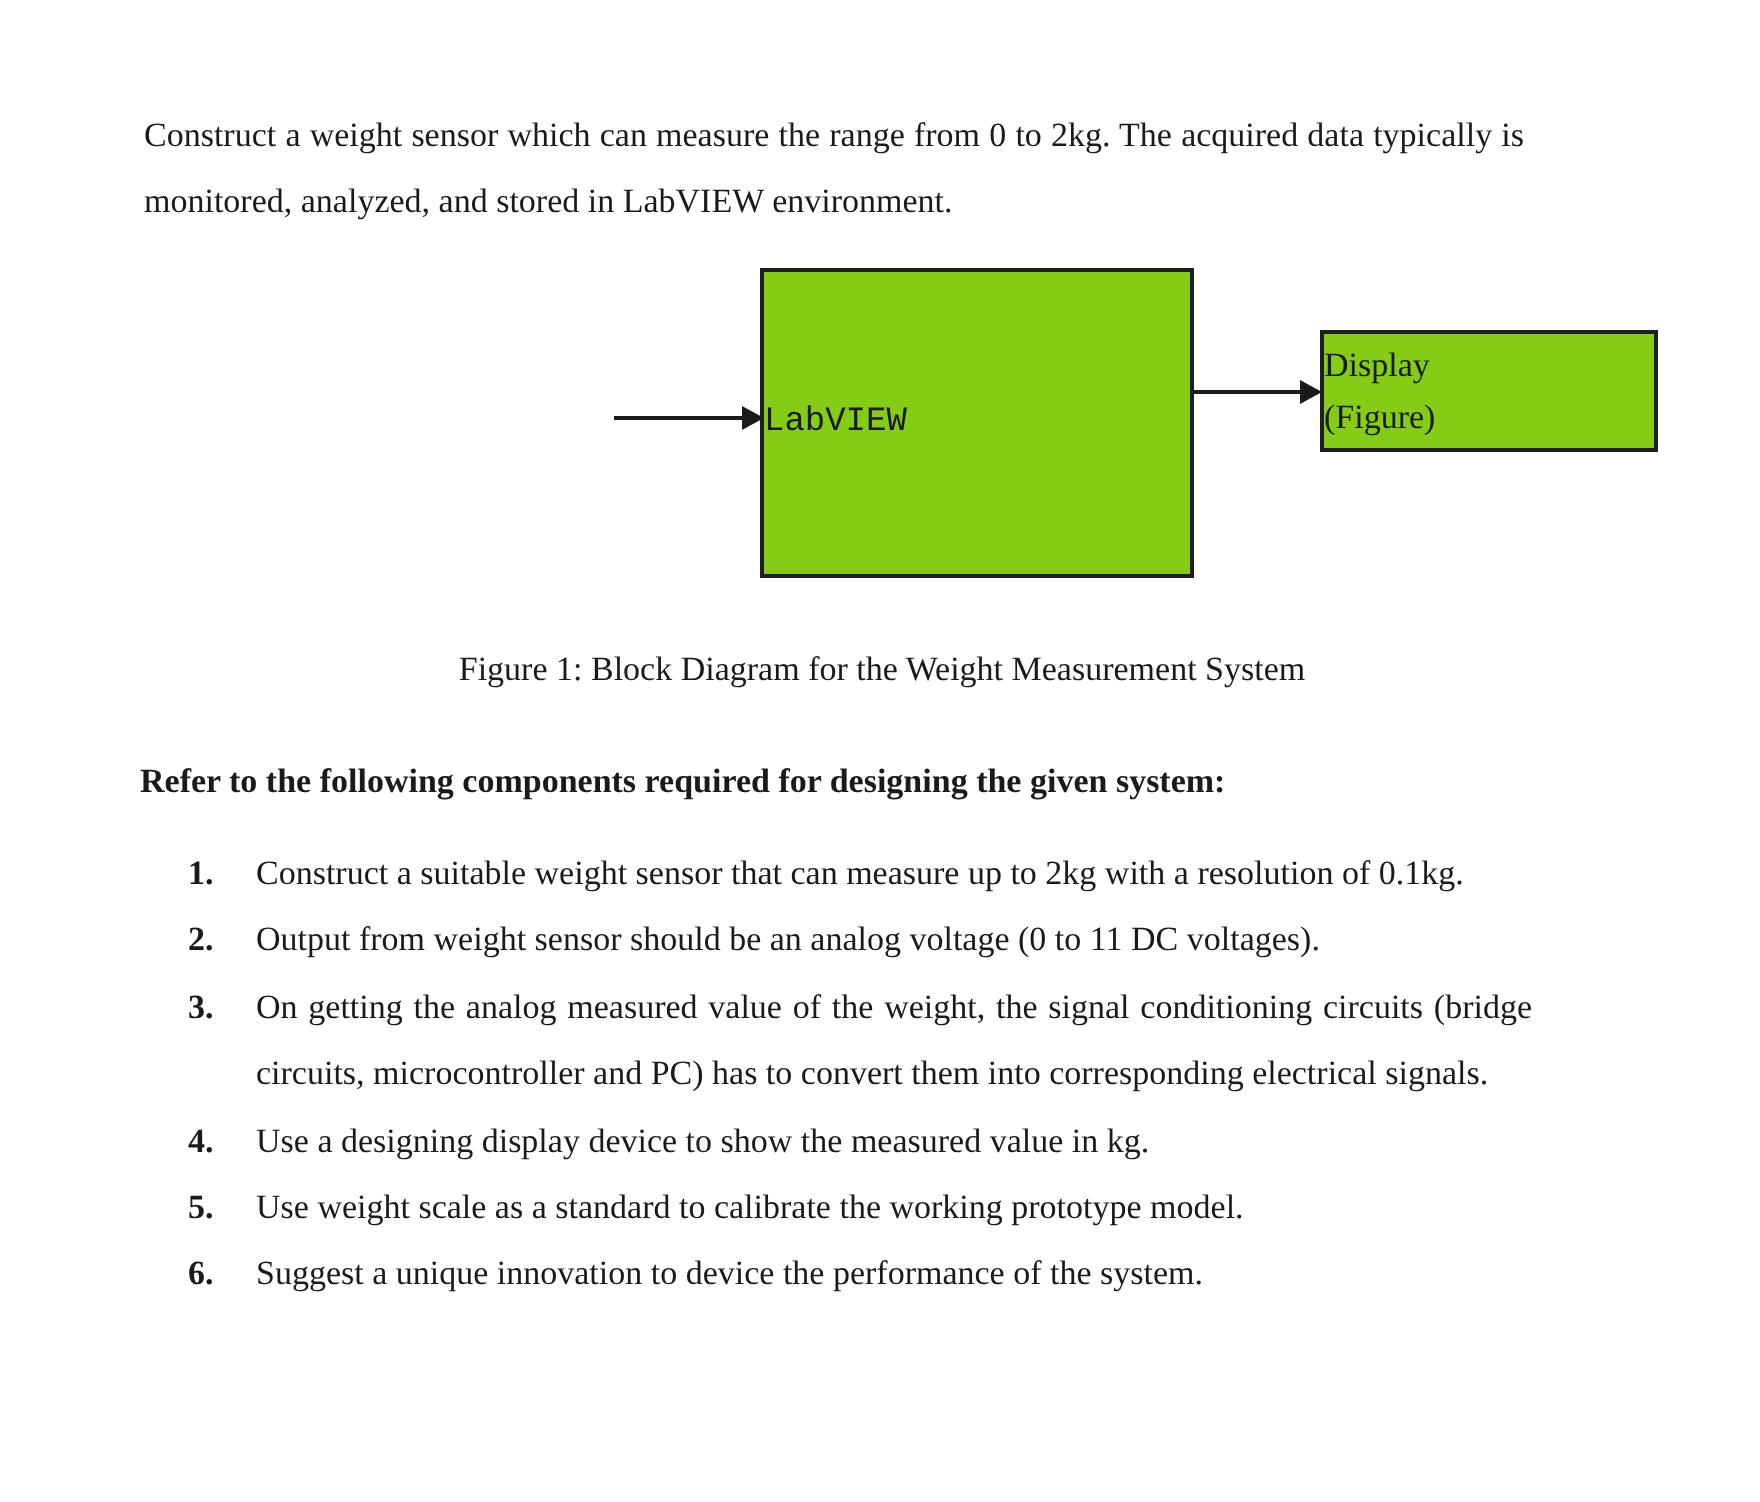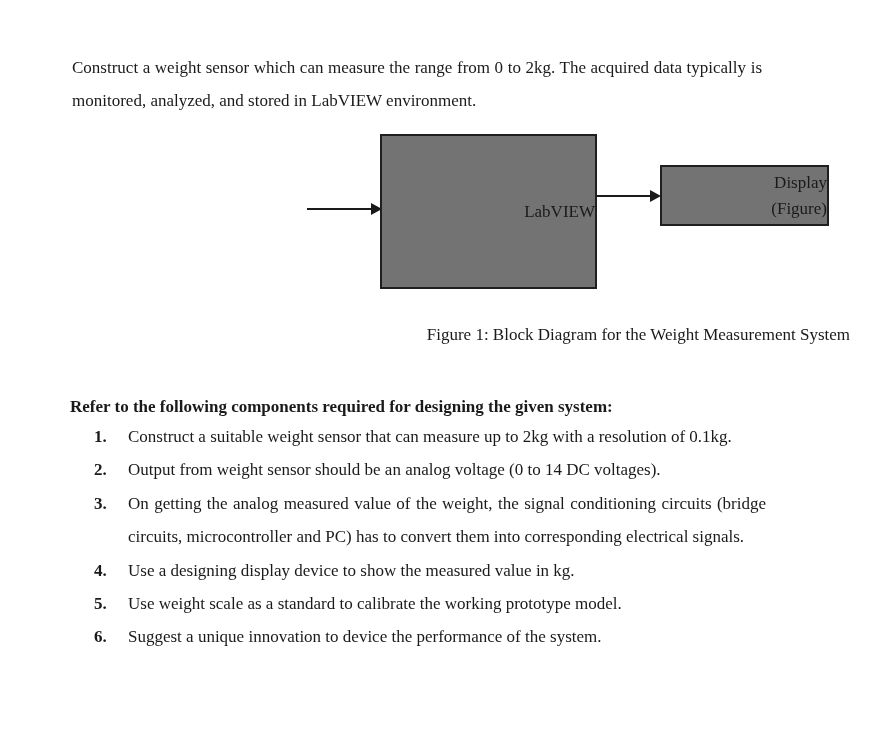--- a/index.html
+++ b/index.html
@@ -26,30 +26,30 @@
     position: absolute;
     left: 0;
     top: 134px;
     width: 880px;
     height: 156px;
   }
   .block {
     position: absolute;
     box-sizing: border-box;
     border: 2px solid #1f1f1f;
-    background: #737373;
+    background: #84cc16;
     display: flex;
     flex-direction: column;
-    align-items: flex-end;
+    align-items: flex-start;
     justify-content: center;
     text-align: center;
     line-height: 1.5;
   }
   .block-weight  { left: 98px;  top: 54px; width: 209px; height: 44px; }
-  .block-labview { left: 380px; top: 0;    width: 217px; height: 155px; }
+  .block-labview { left: 380px; top: 0;    width: 217px; height: 155px; font-family: Liberation Mono, monospace; }
   .block-display { left: 660px; top: 31px; width: 169px; height: 61px; }
   .arrow {
     position: absolute;
     height: 2px;
     background: #1a1a1a;
   }
   .arrow::after {
     content: "";
     position: absolute;
     right: -11px;
@@ -57,30 +57,30 @@
     width: 0;
     height: 0;
     border-left: 11px solid #1a1a1a;
     border-top: 6px solid transparent;
     border-bottom: 6px solid transparent;
   }
   .arrow-1 { left: 307px; top: 74px; width: 64px; }
   .arrow-2 { left: 597px; top: 61px; width: 53px; }
   .caption {
     position: absolute;
-    left: 0;
+    left: 16px;
     top: 318px;
     width: 850px;
     line-height: 33px;
-    text-align: right;
+    text-align: center;
   }
   .heading {
     position: absolute;
     left: 70px;
-    top: 390px;
+    top: 374px;
     width: 740px;
     line-height: 33px;
     font-weight: bold;
   }
   .components {
     position: absolute;
     left: 94px;
     top: 420px;
     width: 672px;
   }
@@ -129,21 +129,21 @@
 
   <div class="components">
 
     <div class="item">
       <span class="num">1.</span>
       <span class="text">Construct a suitable weight sensor that can measure up to 2kg with a resolution of 0.1kg.</span>
     </div>
 
     <div class="item">
       <span class="num">2.</span>
-      <span class="text">Output from weight sensor should be an analog voltage (0 to 14 DC voltages).</span>
+      <span class="text">Output from weight sensor should be an analog voltage (0 to 11 DC voltages).</span>
     </div>
 
     <div class="item">
       <span class="num">3.</span>
       <span class="text">On getting the analog measured value of the weight, the signal conditioning circuits (bridge circuits, microcontroller and PC) has to convert them into corresponding electrical signals.</span>
     </div>
 
     <div class="item">
       <span class="num">4.</span>
       <span class="text">Use a designing display device to show the measured value in kg.</span>

